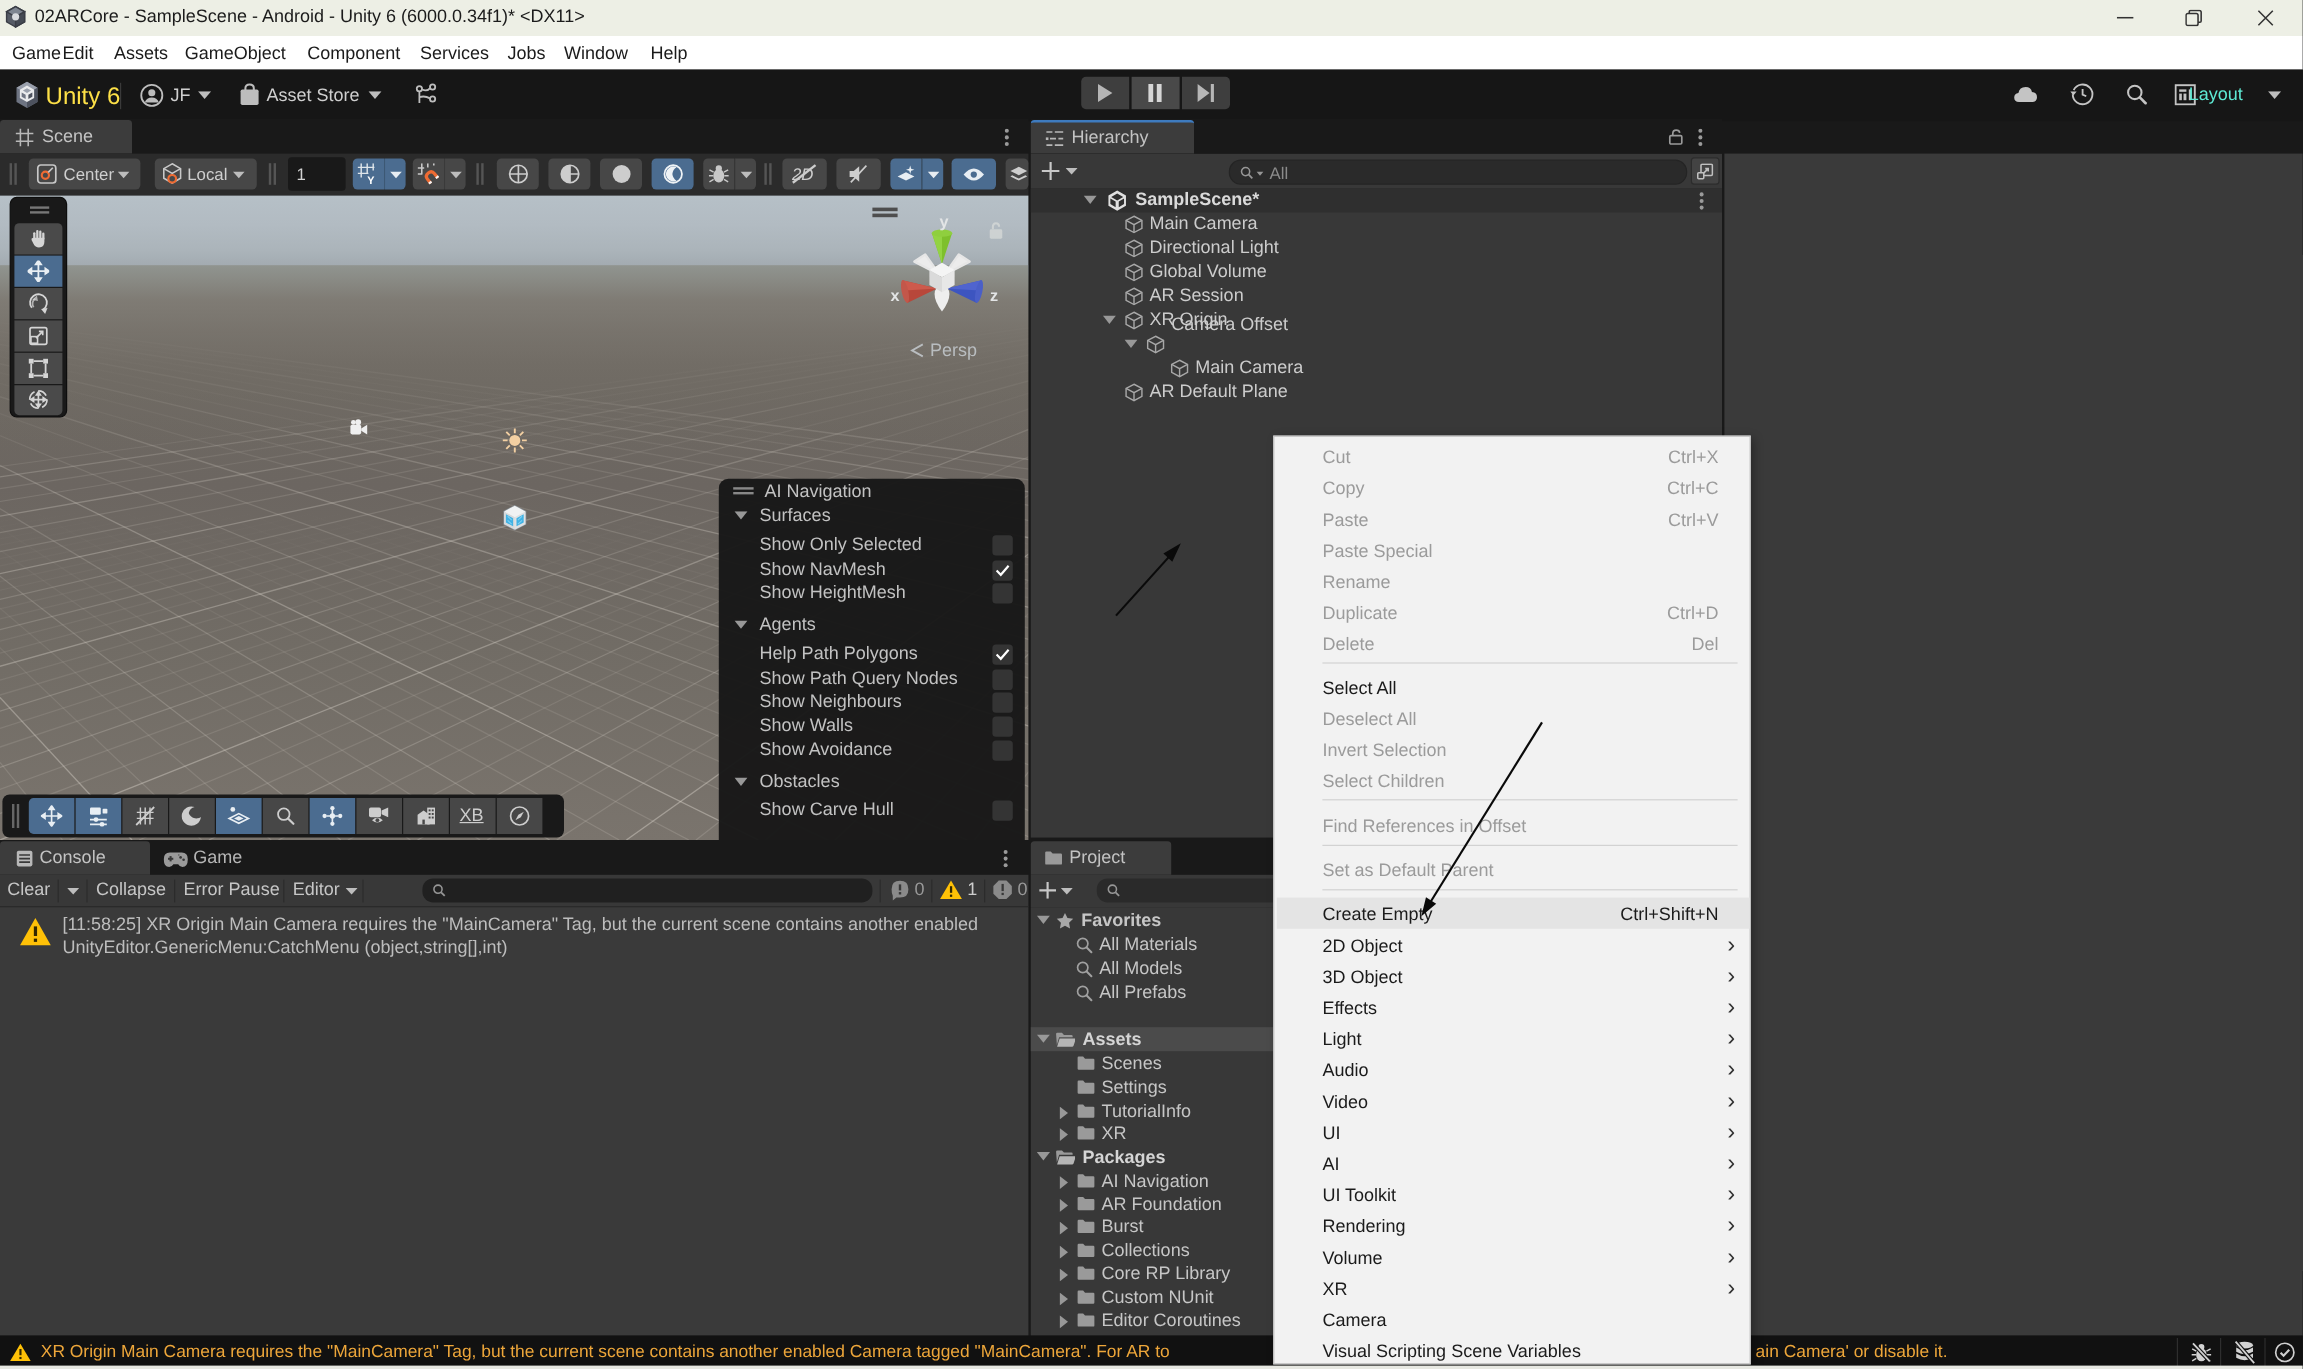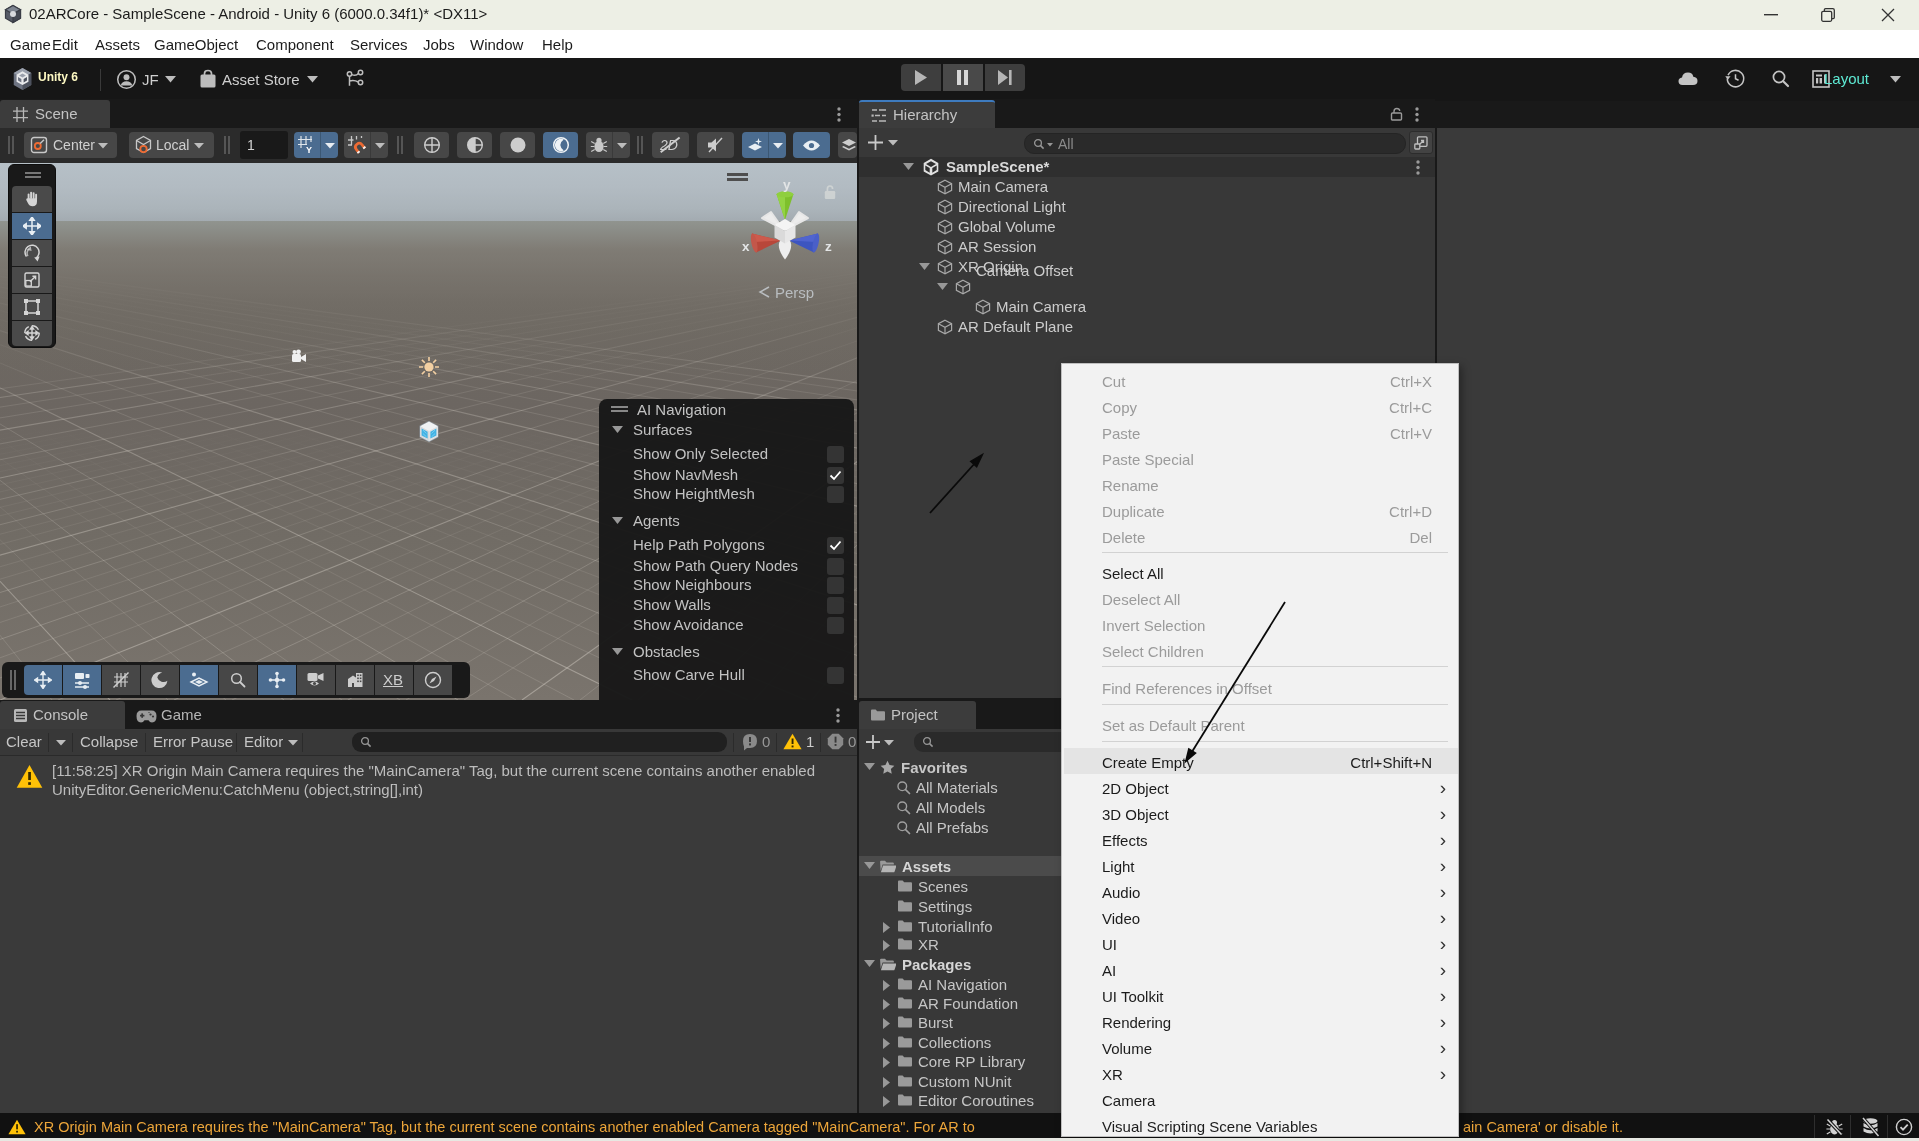--- a/index.html
+++ b/index.html
@@ -97,21 +97,21 @@
 </div>
 
 <div id="toolbar" class="abs">
 
   <svg class="abs" style="left:12px;top:8px" width="21" height="26" viewBox="0 0 24 28">
     <polygon points="12,1.5 22,7.2 22,20.8 12,26.5 2,20.8 2,7.2" fill="#6e7482"></polygon>
     <polygon points="12,1.5 22,7.2 12,13 2,7.2" fill="#9aa0ac"></polygon>
     <polygon points="12,13 22,7.2 22,20.8 12,26.5" fill="#4d525e"></polygon>
     <path fill="#e9eaec" d="M12 5.2 L18.8 9.1 L18.8 17 L12 20.9 L5.2 17 L5.2 9.1 Z M12 7.8 L8.1 10 L12 12.3 L15.9 10 Z M6.9 11.7 L6.9 15.8 L10.7 18 L10.7 13.9 Z M17.1 11.7 L13.3 13.9 L13.3 18 L17.1 15.8 Z" fill-rule="evenodd"></path>
   </svg>
-  <span class="abs" style="left:38px;top:12px;font-size:12px;font-weight:bold;color:#fef9c3;">Unity 6</span>
+  <span class="abs" style="left:38px;top:12px;font-size:20px;font-weight:normal;color:#fde047;">Unity 6</span>
   <div class="abs" style="left:100px;top:11px;width:1px;height:22px;background:#3a3a3a;"></div>
 
   <svg class="abs" style="left:116px;top:11px" width="21" height="21" viewBox="0 0 22 22">
     <circle cx="11" cy="11" r="9.2" fill="none" stroke="#bdbdbd" stroke-width="1.6"></circle>
     <circle cx="11" cy="8.7" r="3.1" fill="#bdbdbd"></circle>
     <path d="M4.8 17.2 Q6.5 12.9 11 12.9 Q15.5 12.9 17.2 17.2" fill="#bdbdbd"></path>
   </svg>
   <span class="abs" style="left:142px;top:13px;font-size:15px;color:#cfcfcf;">JF</span>
   <svg class="abs" style="left:165px;top:18px" width="11" height="7">
         <polygon points="0,0 11,0 5.5,6.5" fill="#bdbdbd"></polygon>

